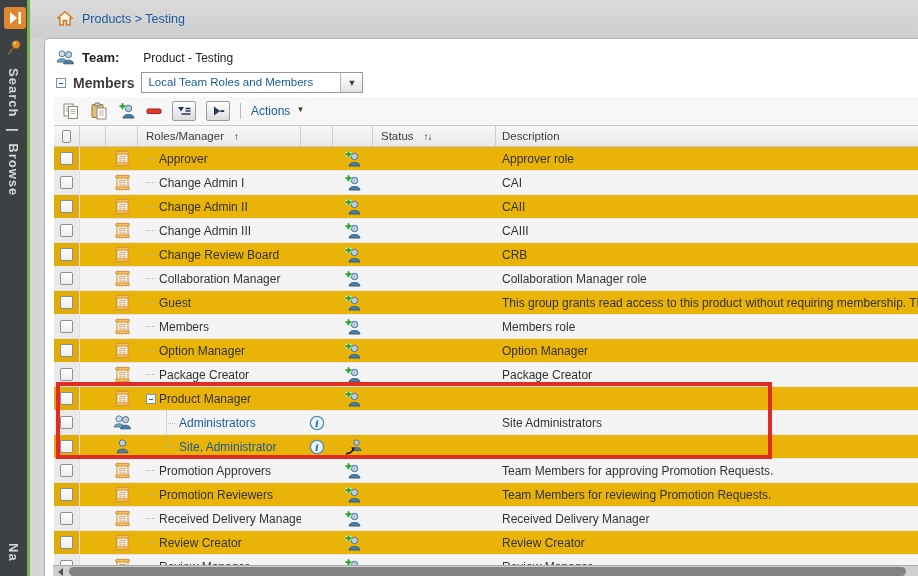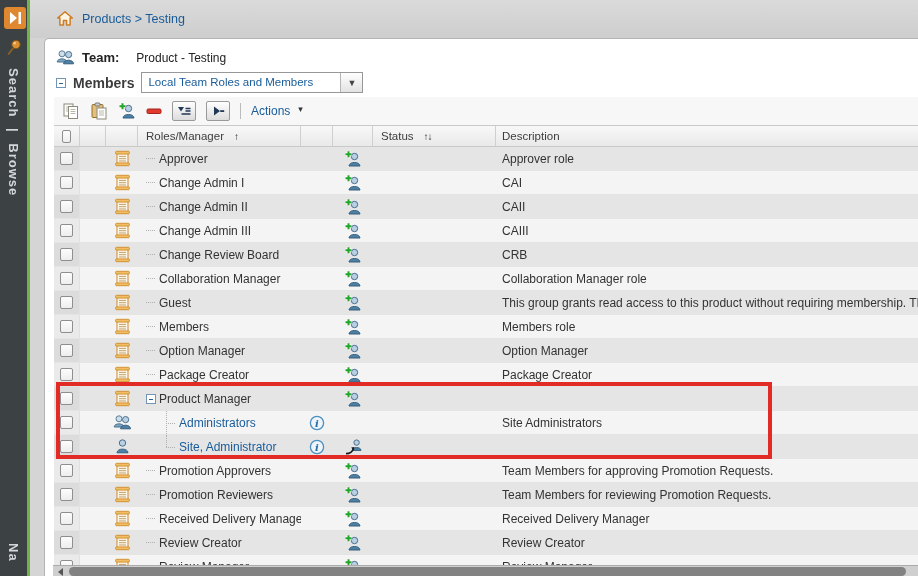--- a/index.html
+++ b/index.html
@@ -18,21 +18,21 @@
   
   #breadcrumb-bar { position:absolute; left:30px; top:0; right:0; height:38px; background:linear-gradient(#dadada,#cecece); }
   #breadcrumb-bar .inner { display:flex; align-items:center; gap:8px; padding:10px 0 0 26px; }
   #breadcrumb-path { color:#185b9a; font-size:12.5px; cursor:pointer; }
 
   
   #panel { position:absolute; left:44px; top:38px; right:0; bottom:0; background:#fff; border:1px solid #b3b3b3; border-right:none; border-bottom:none; border-radius:5px 0 0 0; }
 
   #team-row { position:absolute; left:11px; top:10px; display:flex; align-items:center; gap:7px; }
   #team-label { font-weight:bold; font-size:13px; color:#222; }
-  #team-value { font-size:12px; color:#222; margin-left:10px; }
+  #team-value { font-size:12px; color:#222; margin-left:17px; }
 
   #members-row { position:absolute; left:11px; top:33px; display:flex; align-items:center; gap:7px; }
   #members-label { font-weight:bold; font-size:14px; color:#3c3c3c; }
   .minusbox { width:10px; height:10px; border:1px solid #7295b5; background:#fff; position:relative; flex:none; cursor:pointer; }
   .minusbox::after { content:""; position:absolute; left:2px; right:2px; top:4px; height:1px; background:#2d5f8a; }
   #view-select { display:flex; align-items:stretch; border:1px solid #989898; background:#fff; height:21px; width:222px; cursor:pointer; }
   #view-select .val { flex:1; color:#185b9a; font-size:11.5px; padding:3px 6px; white-space:nowrap; overflow:hidden; }
   #view-select .arrow-btn { width:22px; border-left:1px solid #b5b5b5; background:linear-gradient(#fefefe,#e3e3e3); display:flex; align-items:center; justify-content:center; color:#444; font-size:9px; }
 
   
@@ -41,21 +41,21 @@
   .tbtn-boxed { border:1px solid #9a9a9a; border-radius:2px; background:linear-gradient(#ffffff,#dcdcdc); width:24px; height:20px; }
   .tsep { width:1px; height:16px; background:#bbb; }
   #actions-btn { color:#185b9a; font-size:12px; display:flex; gap:8px; cursor:pointer; }
   #actions-btn .tri { color:#333; font-size:9px; }
 
   
   #table { position:absolute; left:9px; top:86px; right:0; bottom:0; }
   .hrow { display:flex; height:22px; background:linear-gradient(#f8f8f8,#e9e9e9); border-top:1px solid #c9c9c9; border-bottom:1px solid #c9c9c9; }
   .hcell { display:flex; align-items:center; font-size:11.5px; color:#3d3d3d; border-right:1px solid #cfcfcf; padding:0 8px; white-space:nowrap; overflow:hidden; cursor:pointer; }
   .sort { margin-left:10px; font-size:10px; color:#222; letter-spacing:-1px; }
-  .row { display:flex; height:24px; background:#e5e5e5; border-bottom:1px solid #e4e4e4; }
+  .row { display:flex; height:24px; background:#eab308; border-bottom:1px solid #e4e4e4; }
   .row.alt { background:#f4f4f4; }
   .cell { display:flex; align-items:center; overflow:hidden; white-space:nowrap; }
   .col-cb { width:26px; flex:none; justify-content:center; background:rgba(0,0,0,0.04); border-right:1px solid #e0e0e0; }
   .hrow .col-cb { background:transparent; border-right:1px solid #cfcfcf; }
   .col-sp { width:26px; flex:none; }
   .col-icon { width:32px; flex:none; justify-content:center; }
   .col-name { width:163px; flex:none; padding-left:8px; }
   .col-info { width:32px; flex:none; justify-content:center; }
   .col-act { width:40px; flex:none; justify-content:center; }
   .col-status { width:123px; flex:none; padding-left:8px; }

